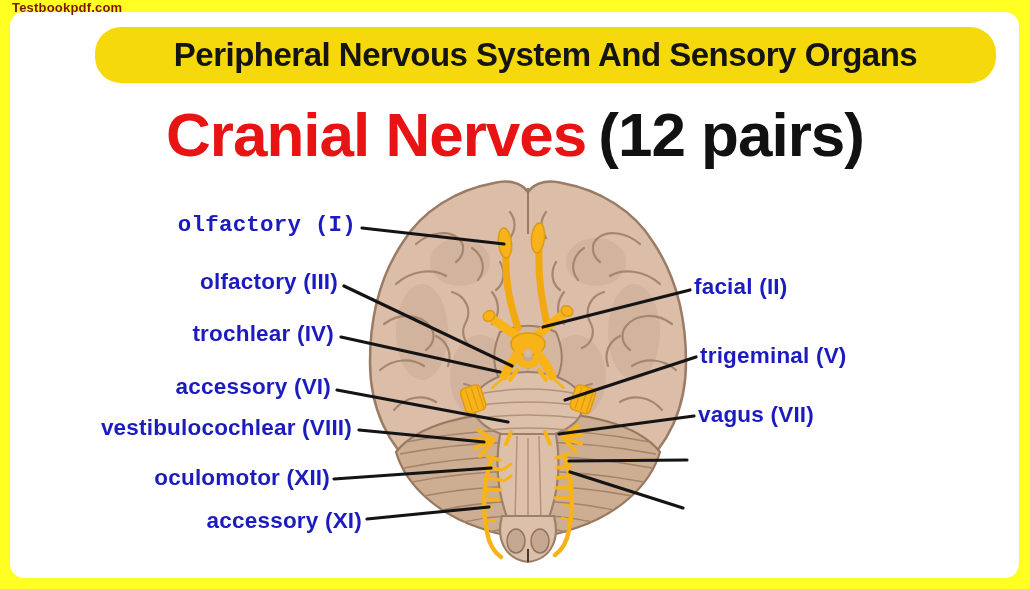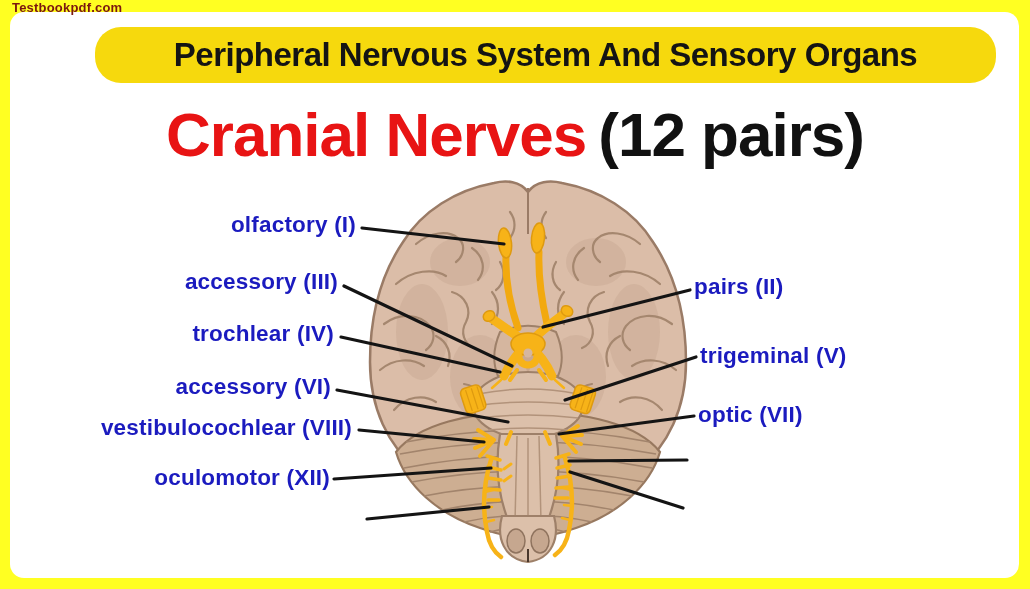--- a/index.html
+++ b/index.html
@@ -230,22 +230,23 @@
     <line class="leader" x1="359" y1="430" x2="484" y2="442"></line>
     <line class="leader" x1="334" y1="479" x2="491" y2="468"></line>
     <line class="leader" x1="367" y1="519" x2="489" y2="507"></line>
     <line class="leader" x1="690" y1="290" x2="543" y2="327"></line>
     <line class="leader" x1="696" y1="357" x2="565" y2="400"></line>
     <line class="leader" x1="694" y1="416" x2="559" y2="434"></line>
     <line class="leader" x1="687" y1="460" x2="569" y2="461"></line>
     <line class="leader" x1="683" y1="508" x2="570" y2="472"></line>
   </svg>
 
-  <div class="nerve-label" style="right:674px;top:225px;">olfactory (I)</div>
-  <div class="nerve-label" style="right:692px;top:282px;">accessory (III)</div>
+  <div class="nerve-label" style="right:674px;top:225px;font-family:Liberation Mono, monospace;">olfactory (I)</div>
+  <div class="nerve-label" style="right:692px;top:282px;">olfactory (III)</div>
   <div class="nerve-label" style="right:696px;top:334px;">trochlear (IV)</div>
   <div class="nerve-label" style="right:699px;top:387px;">accessory (VI)</div>
   <div class="nerve-label" style="right:678px;top:428px;">vestibulocochlear (VIII)</div>
   <div class="nerve-label" style="right:700px;top:478px;">oculomotor (XII)</div>
-  <div class="nerve-label" style="left:694px;top:287px;">pairs (II)</div>
+  <div class="nerve-label" style="right:668px;top:521px;">accessory (XI)</div>
+  <div class="nerve-label" style="left:694px;top:287px;">facial (II)</div>
   <div class="nerve-label" style="left:700px;top:356px;">trigeminal (V)</div>
-  <div class="nerve-label" style="left:698px;top:415px;">optic (VII)</div>
+  <div class="nerve-label" style="left:698px;top:415px;">vagus (VII)</div>
 </div>
 
 </body></html>

